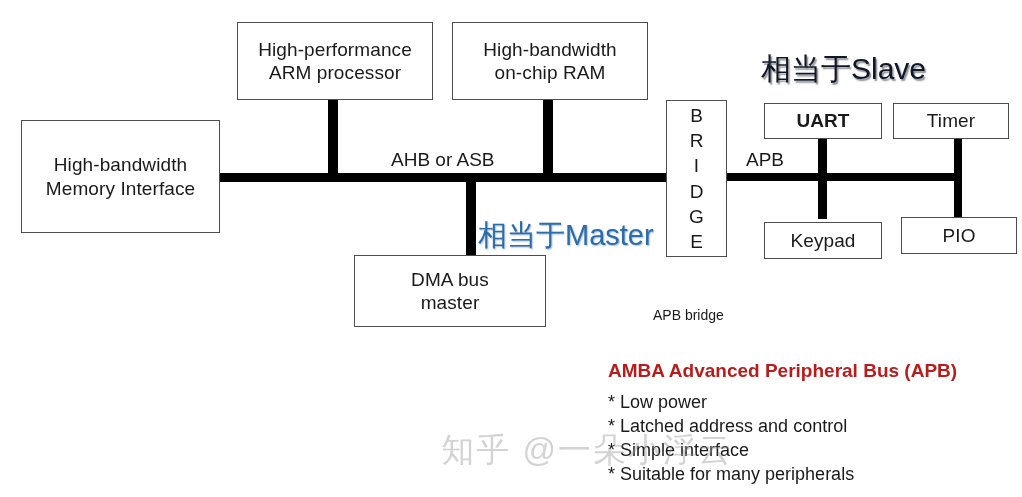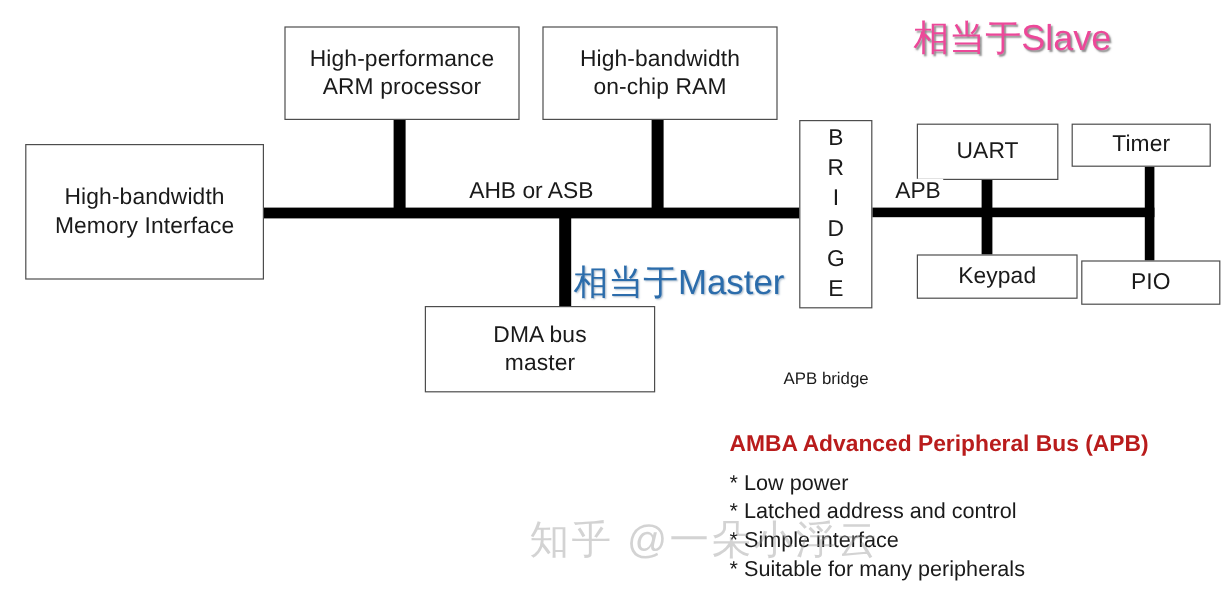--- a/index.html
+++ b/index.html
@@ -83,24 +83,25 @@
     background: #ffffff;
     padding: 0 2px;
   }
   .small-label {
     font-size: 14px;
   }
 
   .cjk-slave {
     position: absolute;
     font-size: 30px;
-    color: #ec4899;
+    color: #0f172a;
     white-space: nowrap;
     text-shadow: 1.5px 1.5px 1.5px rgba(120,120,120,0.85);
     z-index: 6;
+    margin-top: 37px;
   }
   .cjk-master {
     position: absolute;
     font-size: 29px;
     color: #2b6cab;
     white-space: nowrap;
     text-shadow: 1px 1px 1.5px rgba(150,170,190,0.8);
     z-index: 6;
   }
 
@@ -171,29 +172,29 @@
   <div class="node" style="left:452px; top:22px; width:196px; height:78px;">
     <span class="lines">High-bandwidth
 on-chip RAM</span>
   </div>
 
   <div class="node" style="left:354px; top:255px; width:192px; height:72px;">
     <span class="lines">DMA bus
 master</span>
   </div>
 
-  <div class="node" style="left:764px; top:103px; width:118px; height:47px;">
+  <div class="node" style="left:764px; top:103px; width:118px; height:36px;font-weight:bold;">
     <span class="lines">UART</span>
   </div>
 
   <div class="node" style="left:893px; top:103px; width:116px; height:36px;">
     <span class="lines">Timer</span>
   </div>
 
-  <div class="node" style="left:764px; top:212px; width:134px; height:37px;">
+  <div class="node" style="left:764px; top:222px; width:118px; height:37px;">
     <span class="lines">Keypad</span>
   </div>
 
   <div class="node" style="left:901px; top:217px; width:116px; height:37px;">
     <span class="lines">PIO</span>
   </div>
 
   <div class="bridge" style="left:666px; top:100px; width:61px; height:157px;">
     <span class="letter">B</span>
     <span class="letter">R</span>

